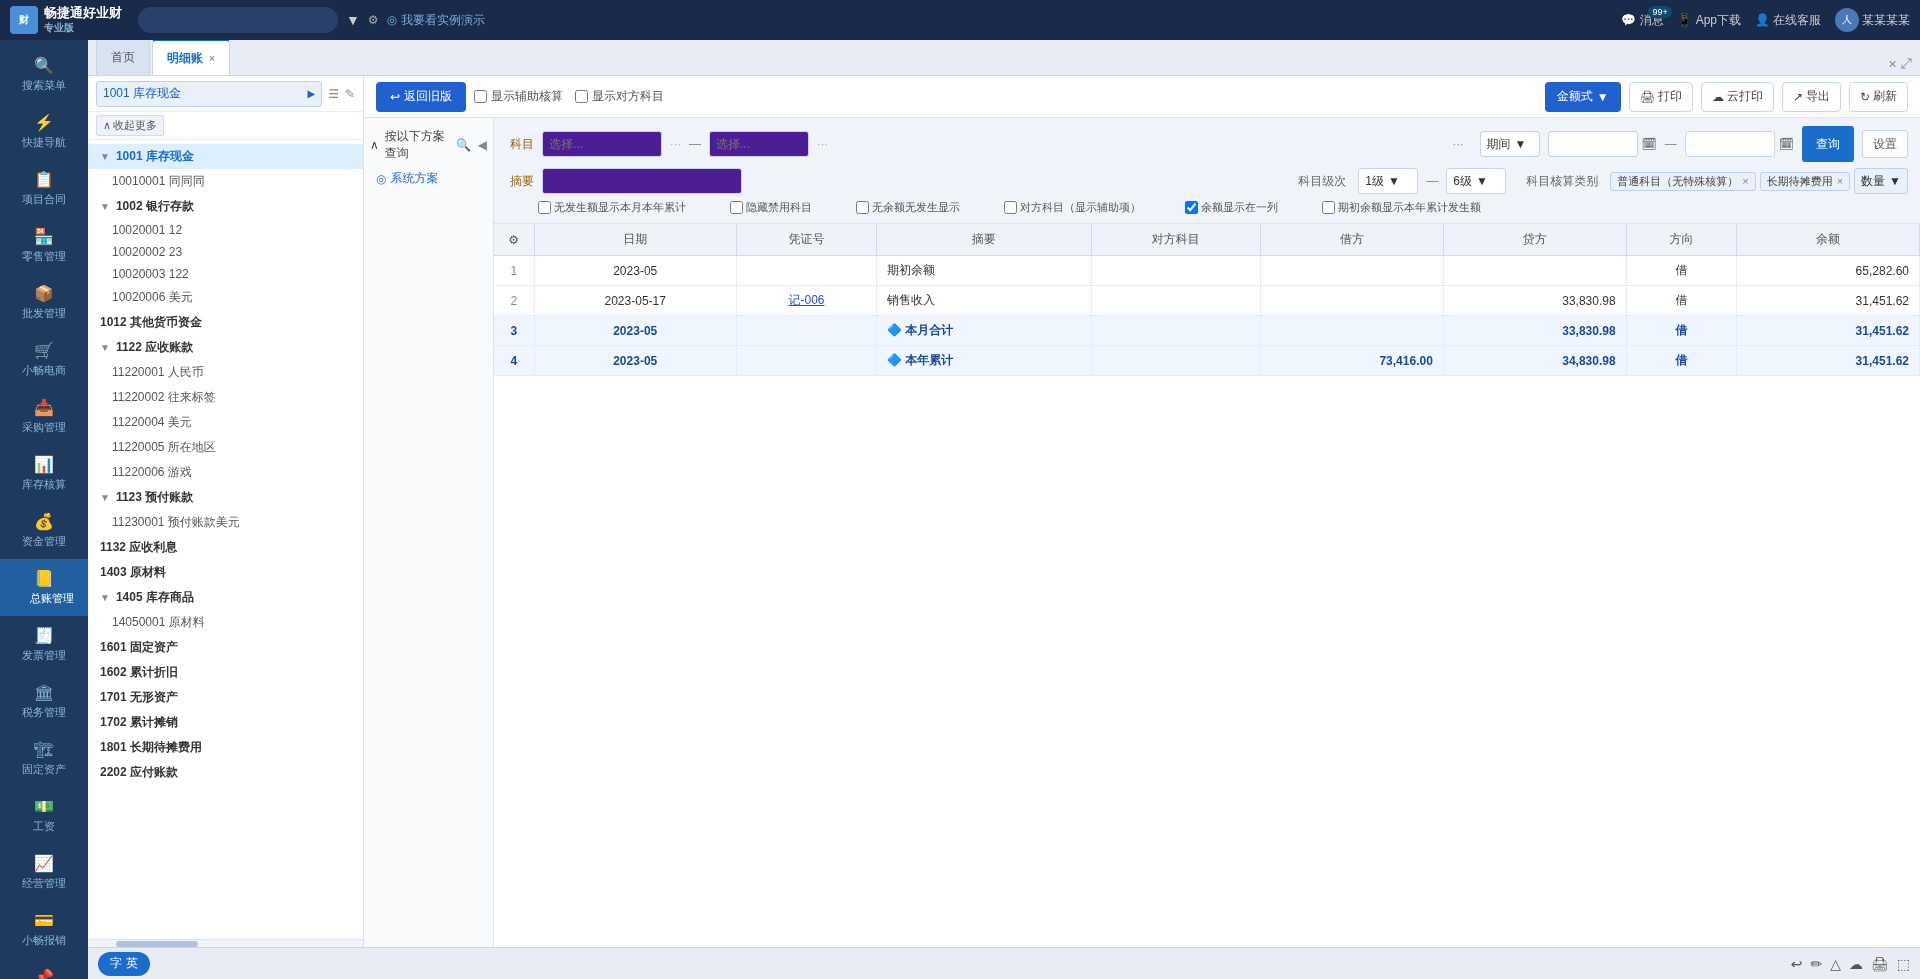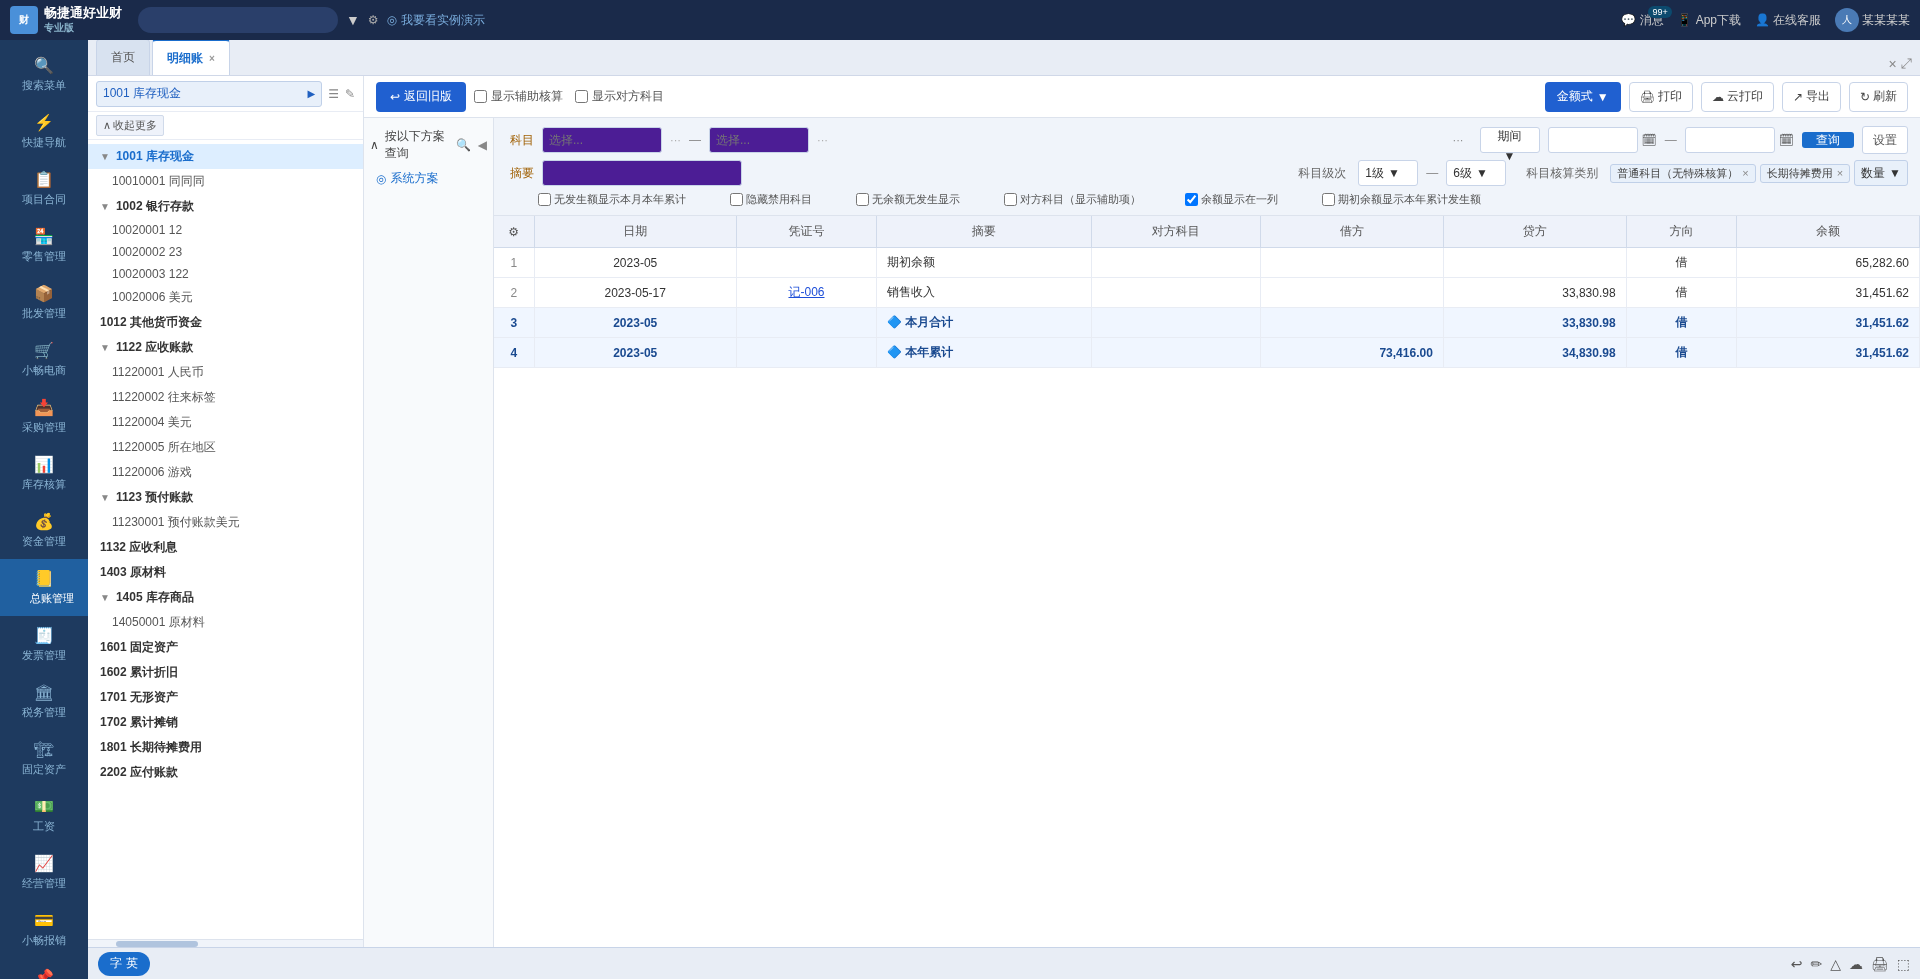--- a/index.html
+++ b/index.html
@@ -68,21 +68,21 @@
 
     
     .filter-area { background: #f0f4fa; border-bottom: 1px solid #dde3ed; padding: 8px 12px; }
     .filter-row { display: flex; align-items: center; gap: 8px; margin-bottom: 6px; }
     .filter-row:last-child { margin-bottom: 0; }
     .filter-label { color: #a16207; font-size: 12px; min-width: 28px; text-align: right; }
     .filter-input { height: 26px; border: 1px solid #c8d4e8; border-radius: 3px; padding: 0 6px; font-size: 12px; background: #4c1d95; color: #333; min-width: 80px; }
     .filter-select { height: 26px; border: 1px solid #c8d4e8; border-radius: 3px; padding: 0 6px; font-size: 12px; background: #fff; color: #333; cursor: pointer; display: flex; align-items: center; gap: 4px; min-width: 60px; }
     .date-range { display: flex; align-items: center; gap: 4px; }
     .date-input { height: 26px; border: 1px solid #c8d4e8; border-radius: 3px; padding: 0 6px; font-size: 12px; background: #fff; width: 90px; }
-    .query-btn { height: 16px; background: #1a6dcc; color: white; border: none; border-radius: 3px; padding: 0 14px; cursor: pointer; font-size: 12px; }
+    .query-btn { height: 36px; background: #1a6dcc; color: white; border: none; border-radius: 3px; padding: 0 14px; cursor: pointer; font-size: 12px; }
     .settings-btn { height: 28px; background: #fff; color: #555; border: 1px solid #c8d4e8; border-radius: 3px; padding: 0 10px; cursor: pointer; font-size: 12px; }
     .filter-dash { color: #888; }
     .filter-tag { display: flex; align-items: center; gap: 2px; background: #e8f0fa; border: 1px solid #c0d0e8; border-radius: 3px; padding: 1px 6px; font-size: 11px; color: #444; }
     .filter-tag .close { color: #888; cursor: pointer; margin-left: 2px; }
     .filter-tag-outer { display: flex; align-items: center; gap: 4px; }
     .checkbox-label { display: flex; align-items: center; gap: 3px; font-size: 11px; color: #555; cursor: pointer; padding-left: 32px; }
     .system-scheme { display: flex; align-items: center; gap: 4px; color: #1a6dcc; font-size: 12px; cursor: pointer; padding: 4px 6px; }
     .query-panel-header { display: flex; align-items: center; gap: 6px; font-size: 12px; color: #444; padding: 4px 0; cursor: pointer; }
 
     
@@ -414,21 +414,21 @@
 
               <div class="filter-row">
                 <span class="filter-label">科目</span>
                 <input class="filter-input" placeholder="选择..." style="width: 120px; color: rgb(153, 153, 153);">
                 <span style="color:#aaa; font-size:11px;">···</span>
                 <span class="filter-dash">—</span>
                 <input class="filter-input" placeholder="选择..." style="width: 100px; color: rgb(153, 153, 153);">
                 <span style="color:#aaa; font-size:11px;">···</span>
                 <div style="flex:1;"></div>
                 <span style="color:#888; font-size:11px;">···</span>
-                <div class="filter-select" style="margin-left:8px;flex-direction:column;">
+                <div class="filter-select" style="margin-left:8px;">
                   <span>期间</span>
                   <span>▼</span>
                 </div>
                 <div class="date-range">
                   <input class="date-input" style="width: 90px;">
                   <span>🗓</span>
                 </div>
                 <span class="filter-dash">—</span>
                 <div class="date-range">
                   <input class="date-input" style="width: 90px;">

